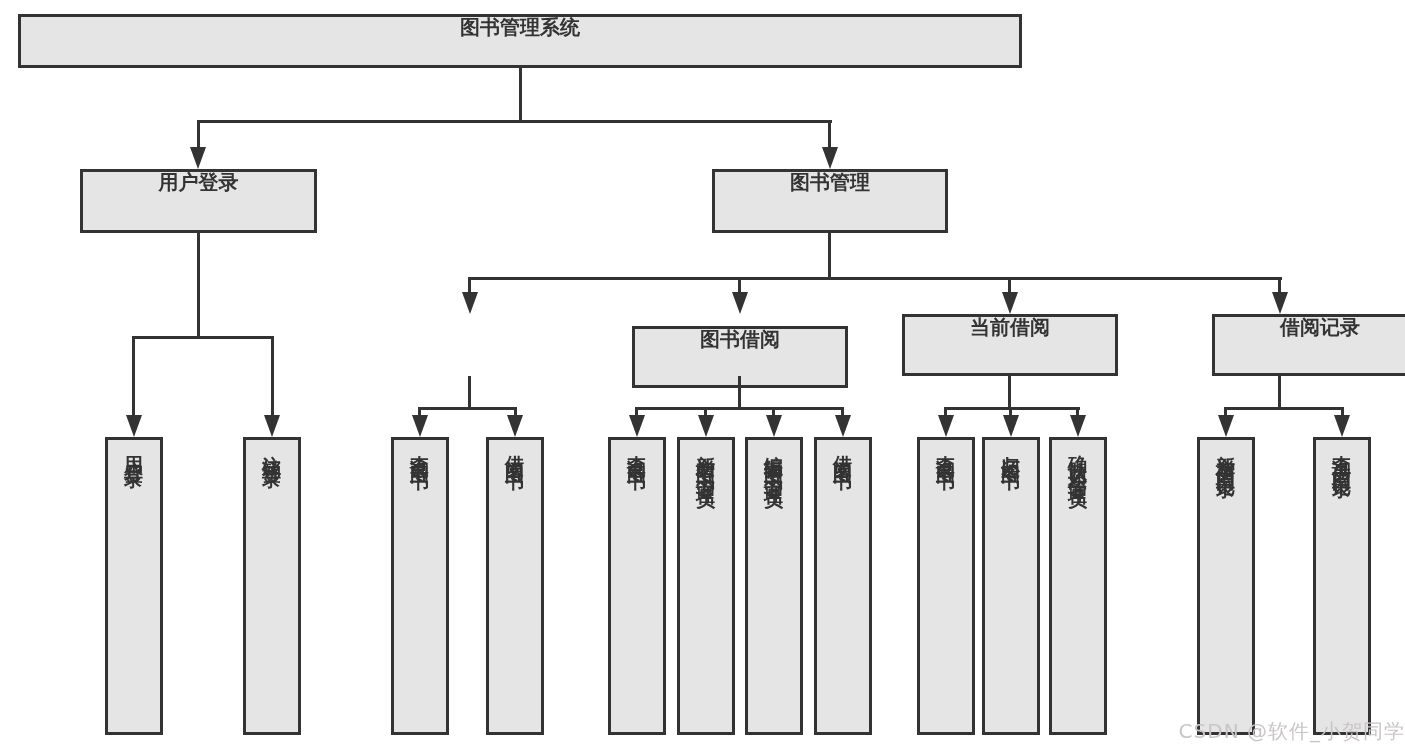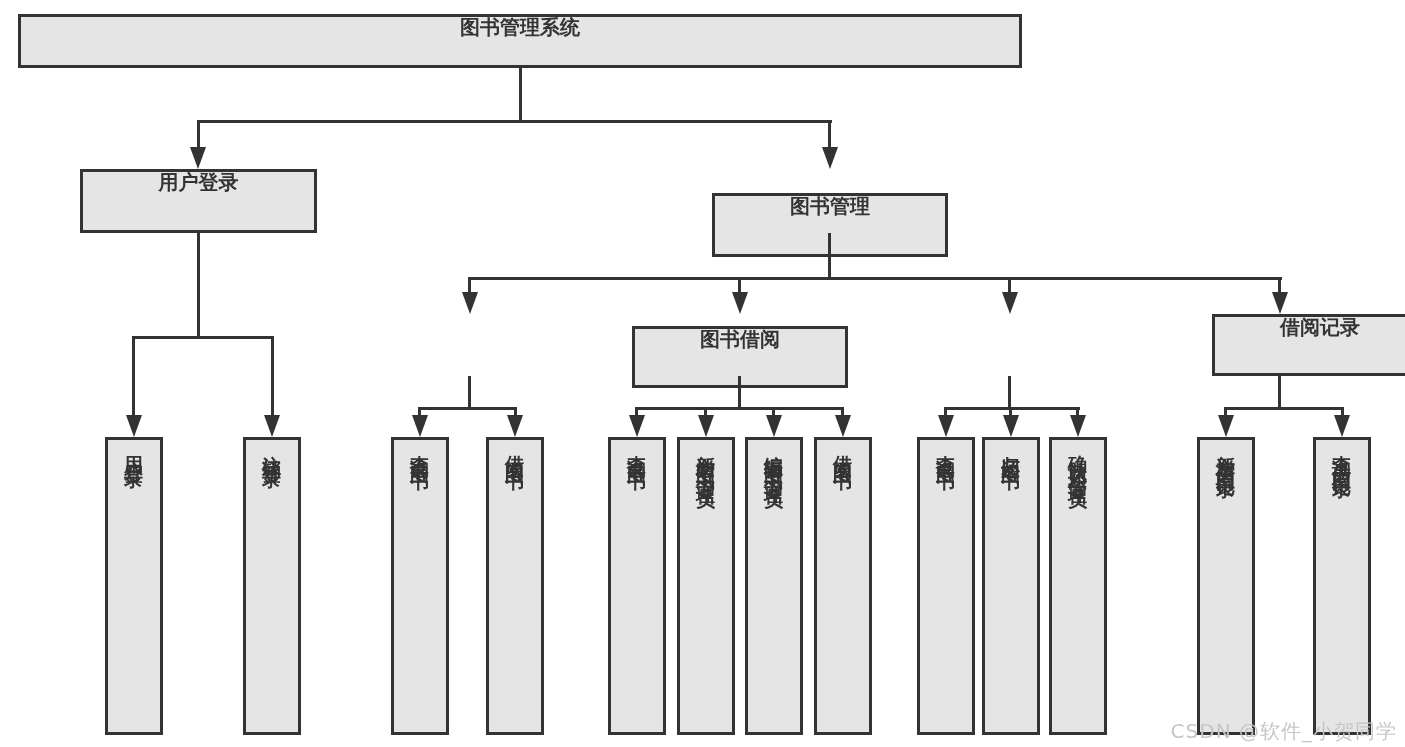--- a/index.html
+++ b/index.html
@@ -14,41 +14,41 @@
     position:relative;width:1405px;height:747px;background:var(--bg);overflow:hidden;
   }
   .box{
     position:absolute;background:#e5e5e5;border:3px solid var(--line);
     box-sizing:border-box;display:flex;align-items:flex-start;justify-content:center;
     color:var(--text);font-size:20px;line-height:1;white-space:nowrap;font-weight:bold;
   }
   .root{left:18px;top:14px;width:1004px;height:54px;}
   .n2{top:169px;height:64px;width:237px;}
   .n2a{left:80px;}
-  .n2b{left:712px;width:236px;margin-top:24px;}
+  .n2b{left:712px;width:236px;}
   .n3{top:314px;height:62px;width:216px;}
   .n3a{left:362px;}
   .n3b{left:632px;margin-top:12px;}
   .n3c{left:902px;}
   .n3d{left:1212px;}
   .leaf{top:437px;height:298px;width:58px;}
   .vtext{
     writing-mode:vertical-rl;text-orientation:mixed;
     font-size:19px;letter-spacing:5px;line-height:1;white-space:nowrap;
   }
   .hline,.vline{position:absolute;background:var(--line);}
   .hline{height:3px;}
   .vline{width:3px;}
   .arrow{
     position:absolute;width:0;height:0;
     border-left:8px solid transparent;border-right:8px solid transparent;
     border-top:22px solid var(--line);
   }
   .watermark{
-    position:absolute;right:8px;bottom:2px;z-index:10;
+    position:absolute;right:0;bottom:2px;z-index:10;
     font-size:20px;color:var(--wm);letter-spacing:1px;white-space:nowrap;
   }
 </style>
 </head>
 <body>
 
 <div class="canvas">
 
   <div class="box root">
     <span>图书管理系统</span>
@@ -56,20 +56,23 @@
 
   <div class="box n2 n2a">
     <span>用户登录</span>
   </div>
   <div class="box n2 n2b">
     <span>图书管理</span>
   </div>
 
   <div class="box n3 n3b">
     <span>图书借阅</span>
+  </div>
+  <div class="box n3 n3c">
+    <span>当前借阅</span>
   </div>
   <div class="box n3 n3d">
     <span>借阅记录</span>
   </div>
 
   <div class="box leaf" style="left:105px">
     <span class="vtext">用户登录</span>
   </div>
   <div class="box leaf" style="left:243px">
     <span class="vtext">注销登录</span>

